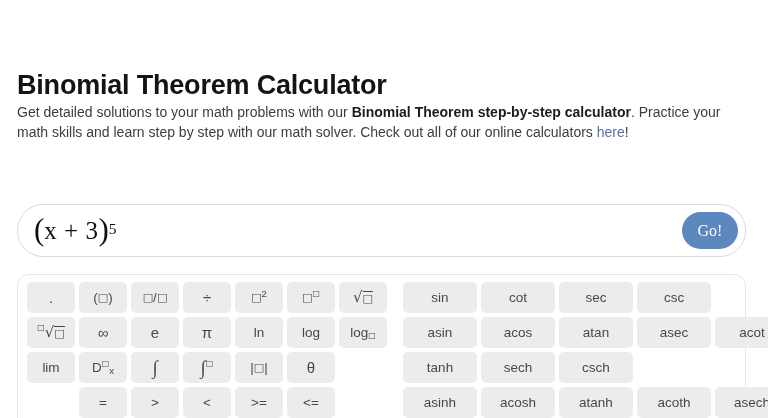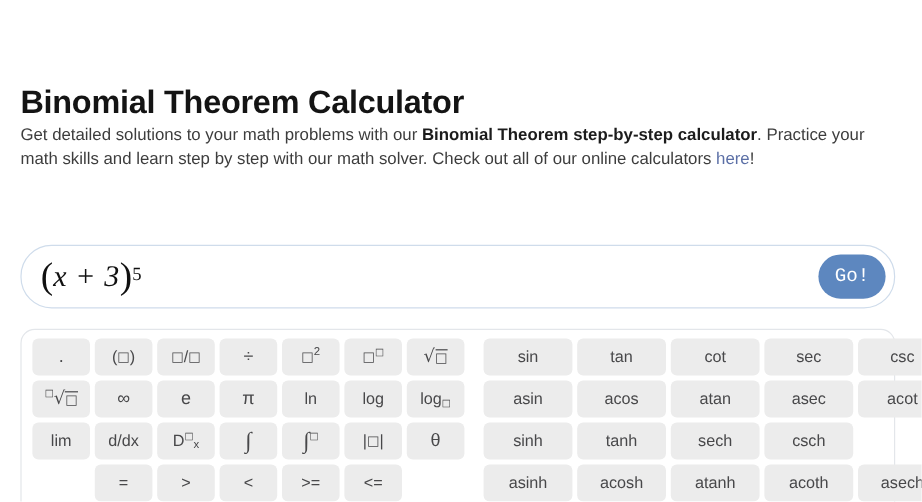--- a/index.html
+++ b/index.html
@@ -72,40 +72,40 @@
     color: #101010;
     white-space: nowrap;
   }
   .expression .paren {
     font-size: 31px;
     font-weight: 300;
     line-height: 1;
     position: relative;
     top: -1px;
   }
-  .expression .base { letter-spacing: 0.5px; font-style: italic; }
+  .expression .base { letter-spacing: 0.5px; }
   .expression sup {
     font-size: 0.62em;
     vertical-align: super;
     position: relative;
     top: -2px;
     left: 0px;
   }
 
   .go-button {
     position: absolute;
     right: 7px;
     top: 7px;
     width: 56px;
     height: 37px;
     border: none;
     border-radius: 19px;
     background: #5d87bf;
     color: #ffffff;
-    font-family: Liberation Mono, monospace;
+    font-family: Liberation Serif, serif;
     font-size: 16px;
     font-weight: normal;
     cursor: pointer;
     padding: 0;
     line-height: 37px;
     text-align: center;
   }
 
   
   .keypad-panel {
@@ -263,21 +263,20 @@
         <button class="key">
             <span class="med">π</span>
           </button>
         <button class="key">ln</button>
         <button class="key">log</button>
         <button class="key">log<span class="sub"><span class="ph" style="font-size:8px">□</span></span></button>
       </div>
 
       <div class="key-row">
         <button class="key">lim</button>
-        <button class="key">d/dx</button>
         <button class="key">D<span class="sup"><span class="ph" style="font-size:8px">□</span></span><span class="sub">x</span></button>
         <button class="key">
             <span class="serifital" style="font-size:19px;">∫</span>
           </button>
         <button class="key">
             <span class="serifital" style="font-size:19px;">∫</span>
             <span class="sup"><span class="ph" style="font-size:8px">□</span></span>
           </button>
         <button class="key">|<span class="ph">□</span>|</button>
         <button class="key">
@@ -293,37 +292,35 @@
         <button class="key">&gt;=</button>
         <button class="key">&lt;=</button>
       </div>
 
     </div>
 
     <div class="keypad-section right">
 
       <div class="key-row">
         <button class="key">sin</button>
-        <button class="key">tan</button>
         <button class="key">cot</button>
         <button class="key">sec</button>
         <button class="key">csc</button>
       </div>
 
       <div class="key-row">
         <button class="key">asin</button>
         <button class="key">acos</button>
         <button class="key">atan</button>
         <button class="key">asec</button>
         <button class="key">acot</button>
         <button class="key">atan</button>
       </div>
 
       <div class="key-row">
-        <button class="key">sinh</button>
         <button class="key">tanh</button>
         <button class="key">sech</button>
         <button class="key">csch</button>
       </div>
 
       <div class="key-row">
         <button class="key">asinh</button>
         <button class="key">acosh</button>
         <button class="key">atanh</button>
         <button class="key">acoth</button>

